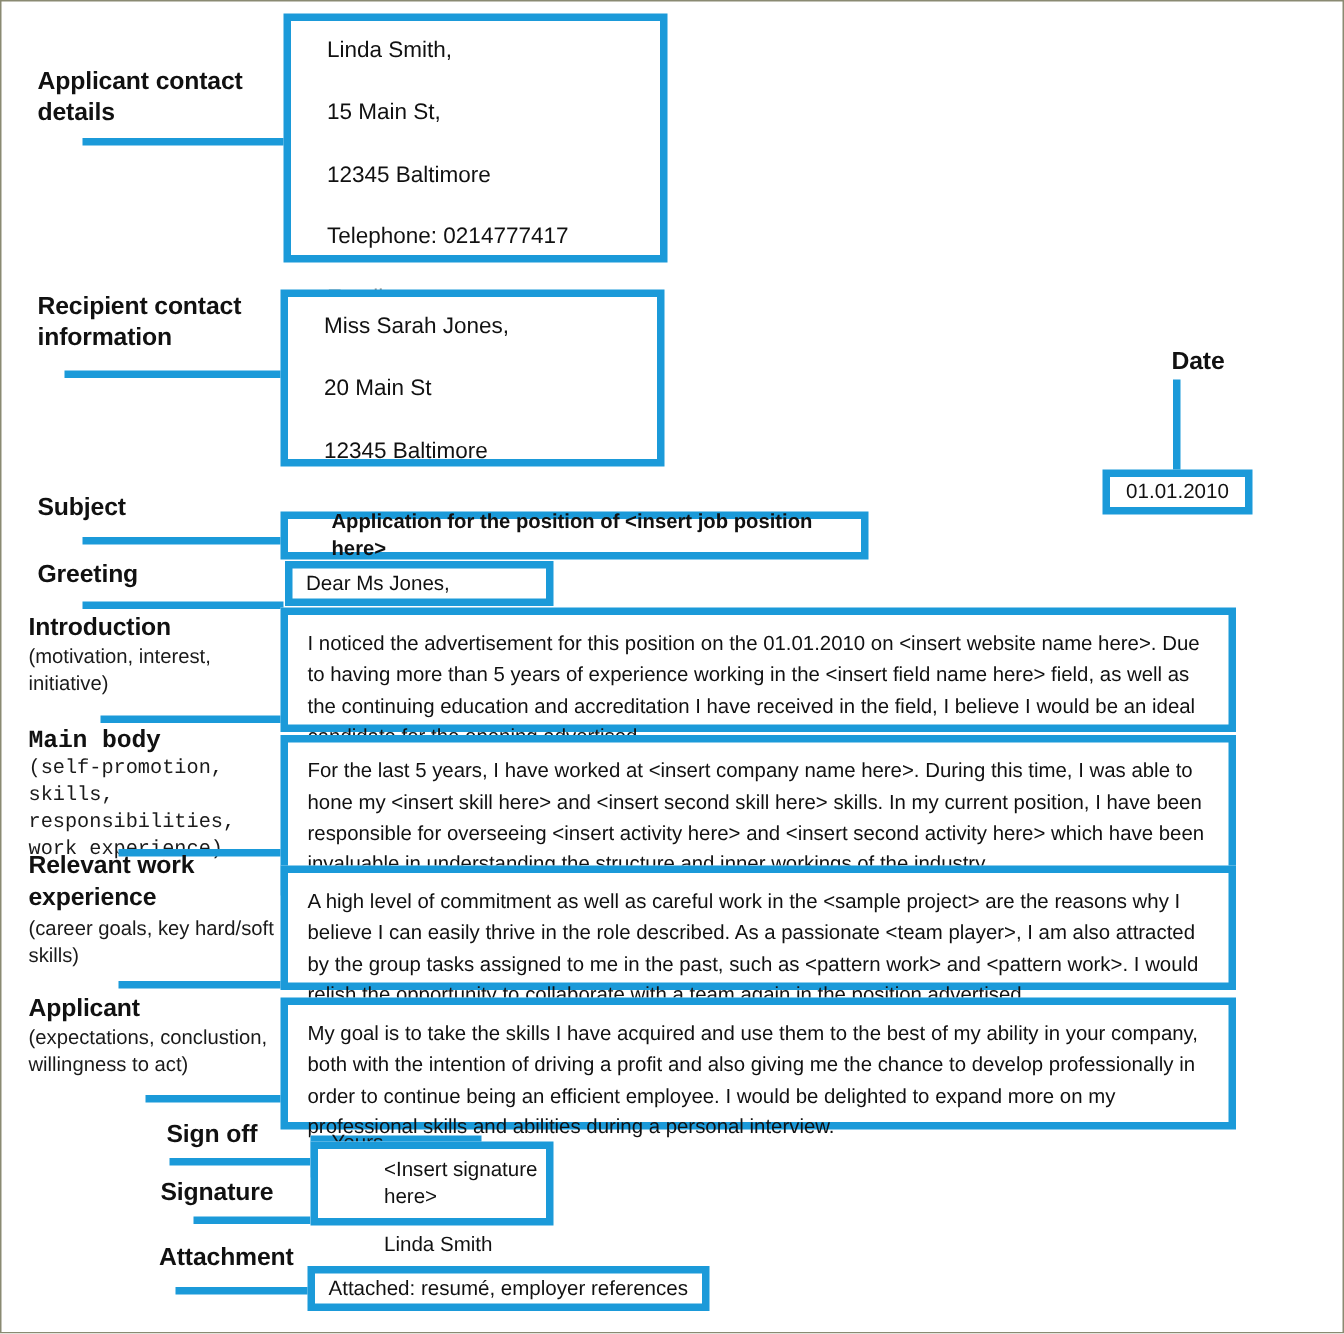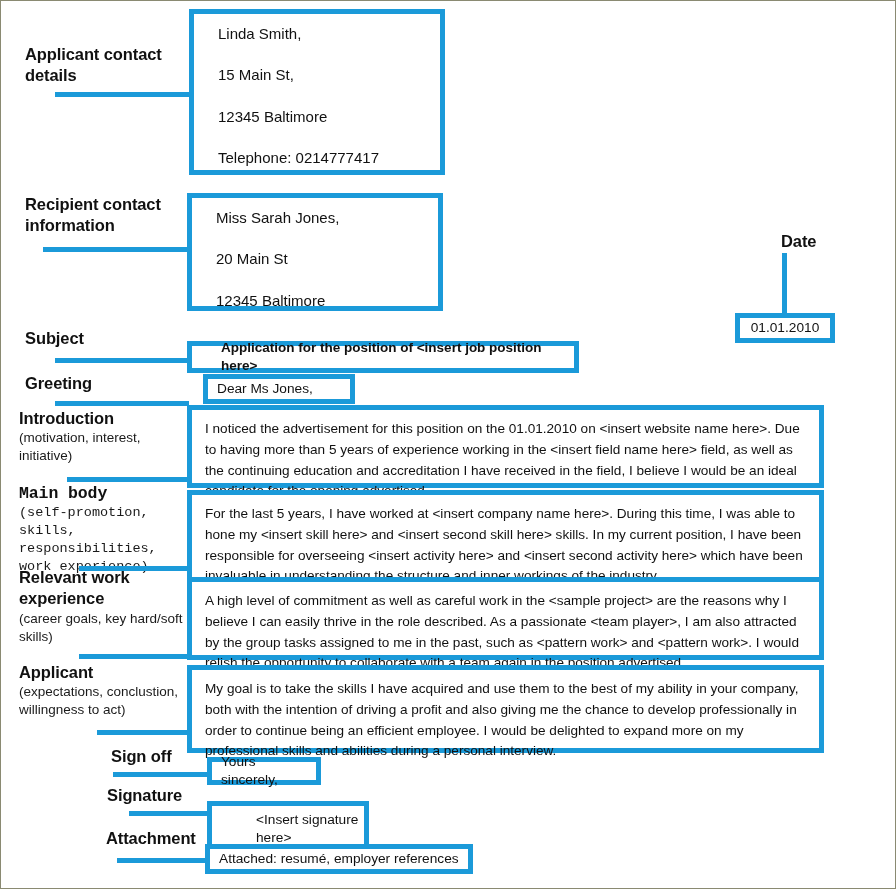--- a/index.html
+++ b/index.html
@@ -157,21 +157,21 @@
 
   <div class="box oneline subject-box" style="left:186px; top:340px; width:392px; height:32px;">
     <span class="ln">Application for the position of &lt;insert job position here&gt;</span>
   </div>
 
   <div class="lbl" style="left:24px; top:372px;">
     <span>Greeting</span>
   </div>
   <div class="hline" style="left:54px; top:400px; width:134px;"></div>
 
-  <div class="box oneline greeting-box" style="left:202px; top:373px; width:152px; height:30px;">
+  <div class="box oneline greeting-box" style="left:189px; top:373px; width:179px; height:30px;">
     <span class="ln">Dear Ms Jones,</span>
   </div>
 
   <div class="lbl" style="left:18px; top:407px; width:165px;">
     <span>Introduction</span>
     <span class="sub">(motivation, interest, initiative)</span>
   </div>
   <div class="hline" style="left:66px; top:476px; width:122px;"></div>
 
   <div class="box para" style="left:186px; top:404px; width:637px; height:83px;">
@@ -215,21 +215,21 @@
 
   <div class="box oneline" style="left:206px; top:756px; width:114px; height:28px;">
     <span class="ln">Yours sincerely,</span>
   </div>
 
   <div class="lbl" style="left:106px; top:784px;">
     <span>Signature</span>
   </div>
   <div class="hline" style="left:128px; top:810px; width:78px;"></div>
 
-  <div class="box sig-box" style="left:206px; top:800px; width:162px; height:56px;padding-left:44px;">
+  <div class="box sig-box" style="left:206px; top:760px; width:162px; height:56px;padding-left:44px;">
     <span class="ln">&lt;Insert signature here&gt;</span>
     <span class="ln">Linda Smith</span>
   </div>
 
   <div class="lbl" style="left:105px; top:827px;">
     <span>Attachment</span>
   </div>
   <div class="hline" style="left:116px; top:857px; width:90px;"></div>
 
   <div class="box oneline" style="left:204px; top:843px; width:268px; height:30px;">

